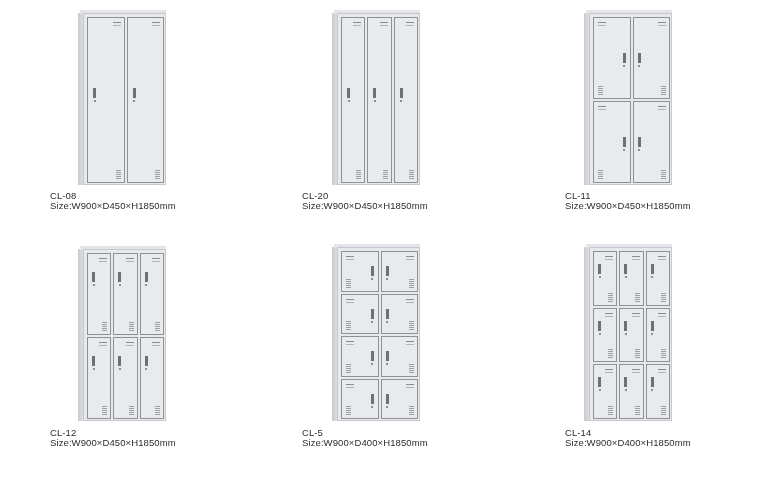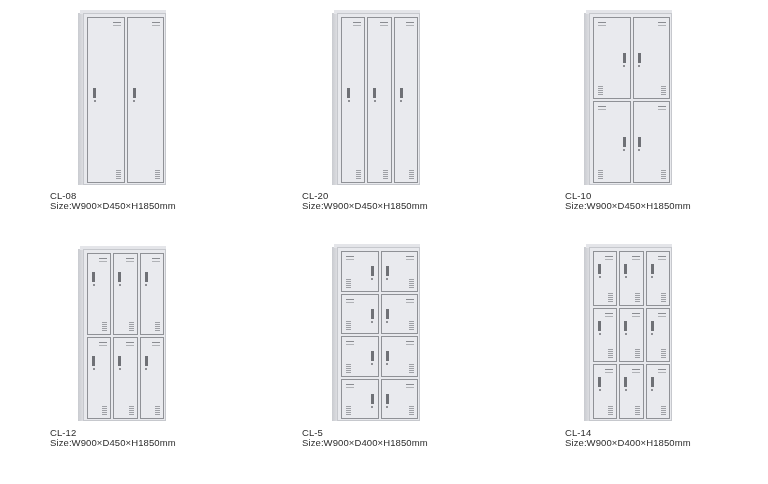--- a/index.html
+++ b/index.html
@@ -95,21 +95,21 @@
             <div class="vent" style="left: 4px; top: 68px;"></div>
           </div>
           <div class="door" style="left: 42.5px; top: 87px; width: 37.5px; height: 82px;">
             <div class="plate" style="left: 24.5px; top: 4px;"></div>
             <div class="handle" style="left: 4px; top: 35px;"></div>
             <div class="knob" style="left: 4.5px; top: 47px;"></div>
             <div class="vent" style="left: 27.5px; top: 68px;"></div>
           </div>
         </div>
       </div>
-      <div class="label" style="left: 565px; top: 191px;">CL-10</div>
+      <div class="label" style="left: 565px; top: 191px;">CL-11</div>
       <div class="label" style="left: 565px; top: 201px;">Size:W900×D450×H1850mm</div>
     </div>
     <div class="product">
       <div class="cab" style="left: 78px; top: 246px; width: 88px; height: 175px;">
         <div class="side"></div>
         <div class="topcap"></div>
         <div class="front">
           <div class="door" style="left: 3px; top: 3px; width: 24.3333px; height: 82px;">
             <div class="plate" style="left: 11.3333px; top: 4px;"></div>
             <div class="handle" style="left: 4px; top: 18.04px;"></div>

